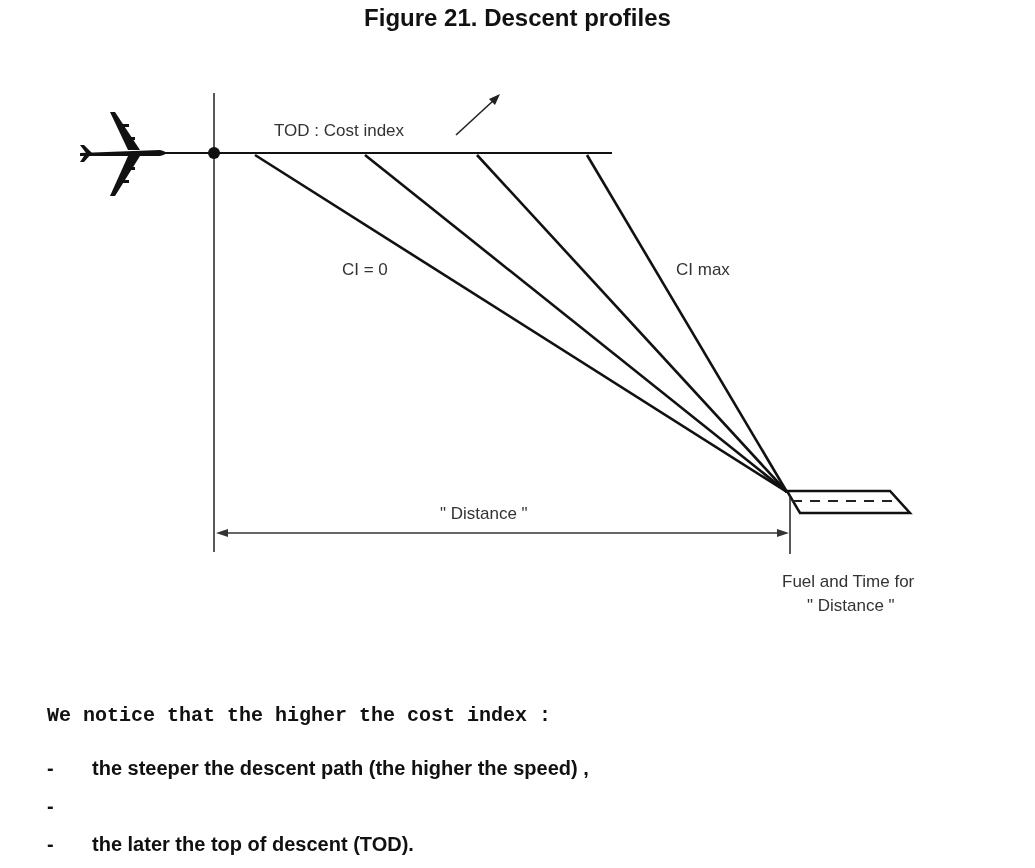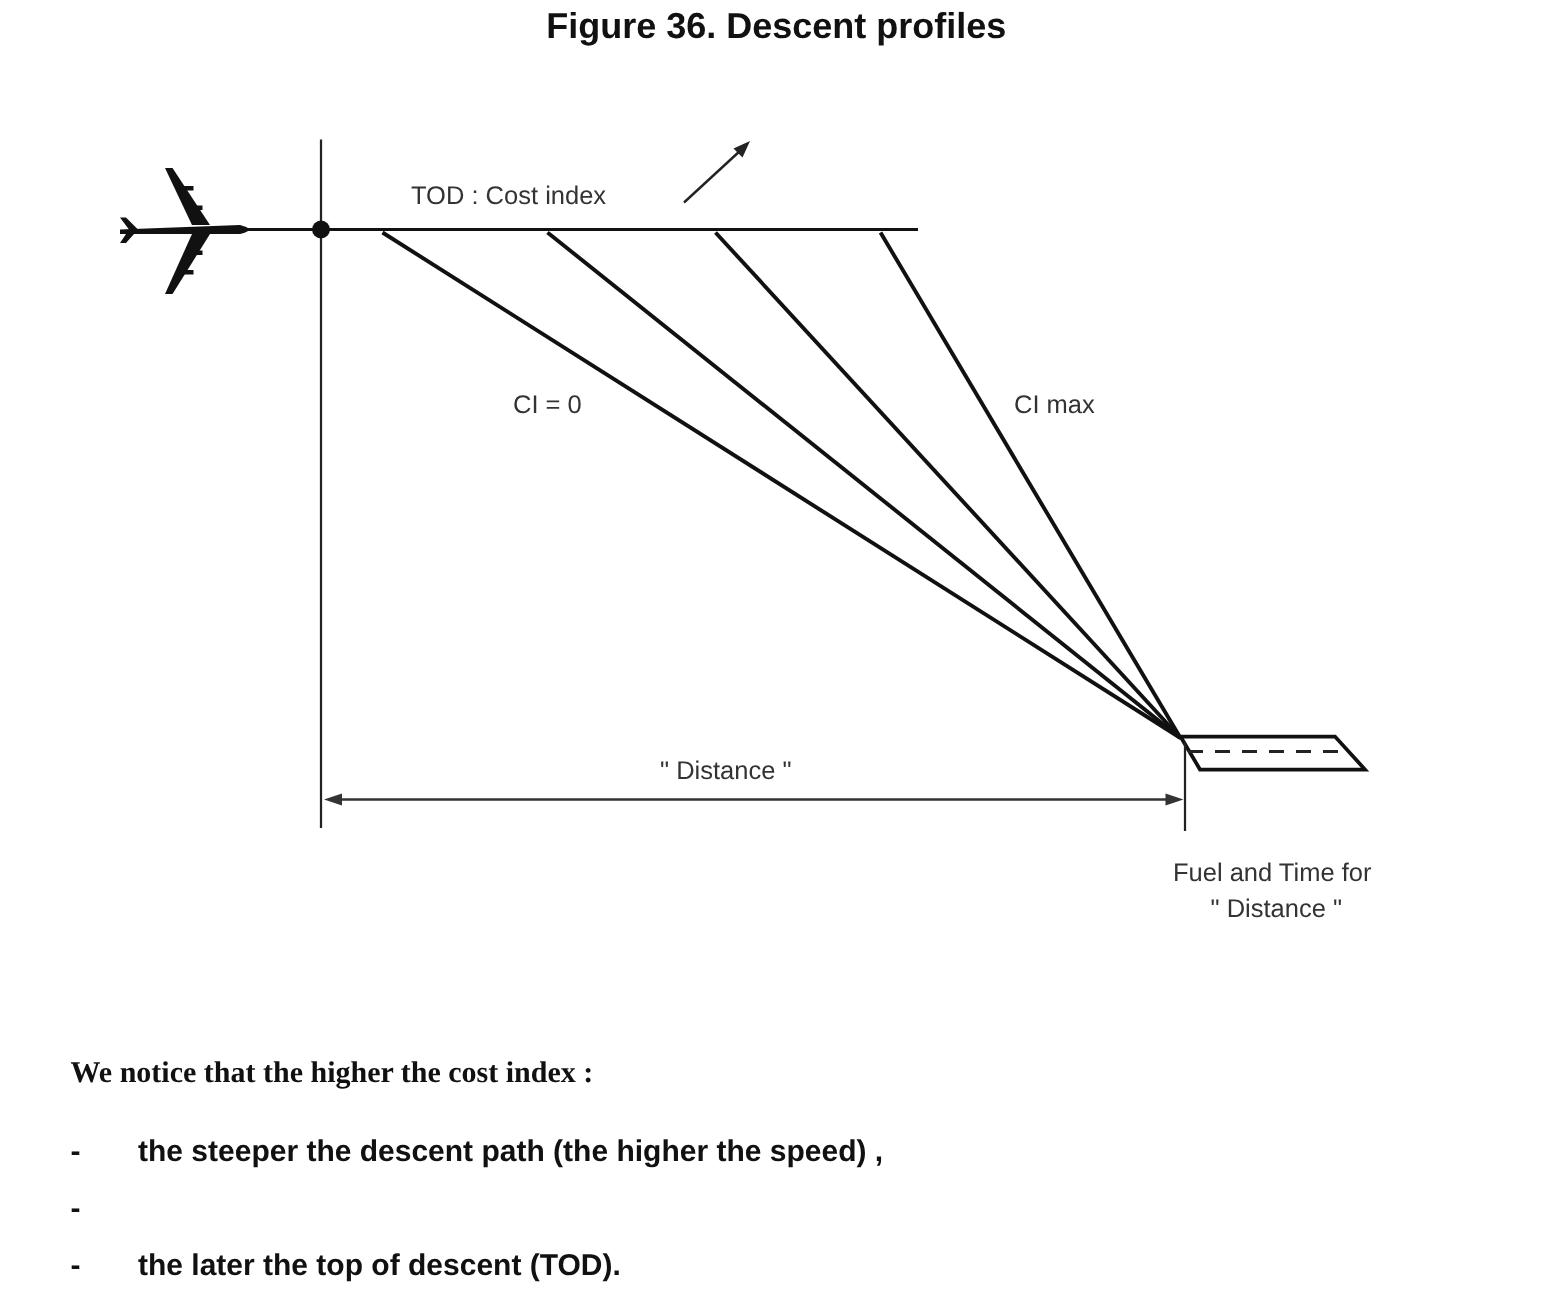--- a/index.html
+++ b/index.html
@@ -5,33 +5,33 @@
     html, body { margin: 0; padding: 0; background: #ffffff; }
     body { width: 1035px; height: 868px; position: relative; overflow: hidden; }
     .title {
       position: absolute; left: 0; top: 4px; width: 1035px; text-align: center;
       font-family: "Liberation Sans", sans-serif; font-weight: bold; font-size: 24px; color: #111;
     }
     svg.diagram { position: absolute; left: 0; top: 0; }
     .lbl { font-family: "Liberation Sans", sans-serif; font-size: 17px; fill: #333; }
     .intro {
       position: absolute; left: 47px; top: 704px;
-      font-family: Liberation Serif, serif; font-weight: bold; font-size: 20px; color: #111;
+      font-family: Liberation Mono, monospace; font-weight: bold; font-size: 20px; color: #111;
     }
     .bullets { position: absolute; left: 47px; top: 757px; margin: 0; padding: 0; list-style: none; }
     .bullets li {
       font-family: "Liberation Sans", sans-serif; font-weight: bold; font-size: 20px; color: #111;
       height: 38px; display: flex;
     }
     .bullets .dash { width: 45px; display: inline-block; }
   </style>
 </head>
 <body>
 
-<div class="title">Figure 36. Descent profiles</div>
+<div class="title">Figure 21. Descent profiles</div>
 
 <svg class="diagram" width="1035" height="690" viewBox="0 0 1035 690">
 
   <g fill="#111">
 
     <path d="M80,153 L160,150 Q172,153 160,156 L80,156 Z"></path>
 
     <path d="M80,145 L86,153 L80,162 L84,162 L92,153 L84,145 Z"></path>
 
     <path d="M110,112 L115,112 L140,150 L128,150 Z"></path>

